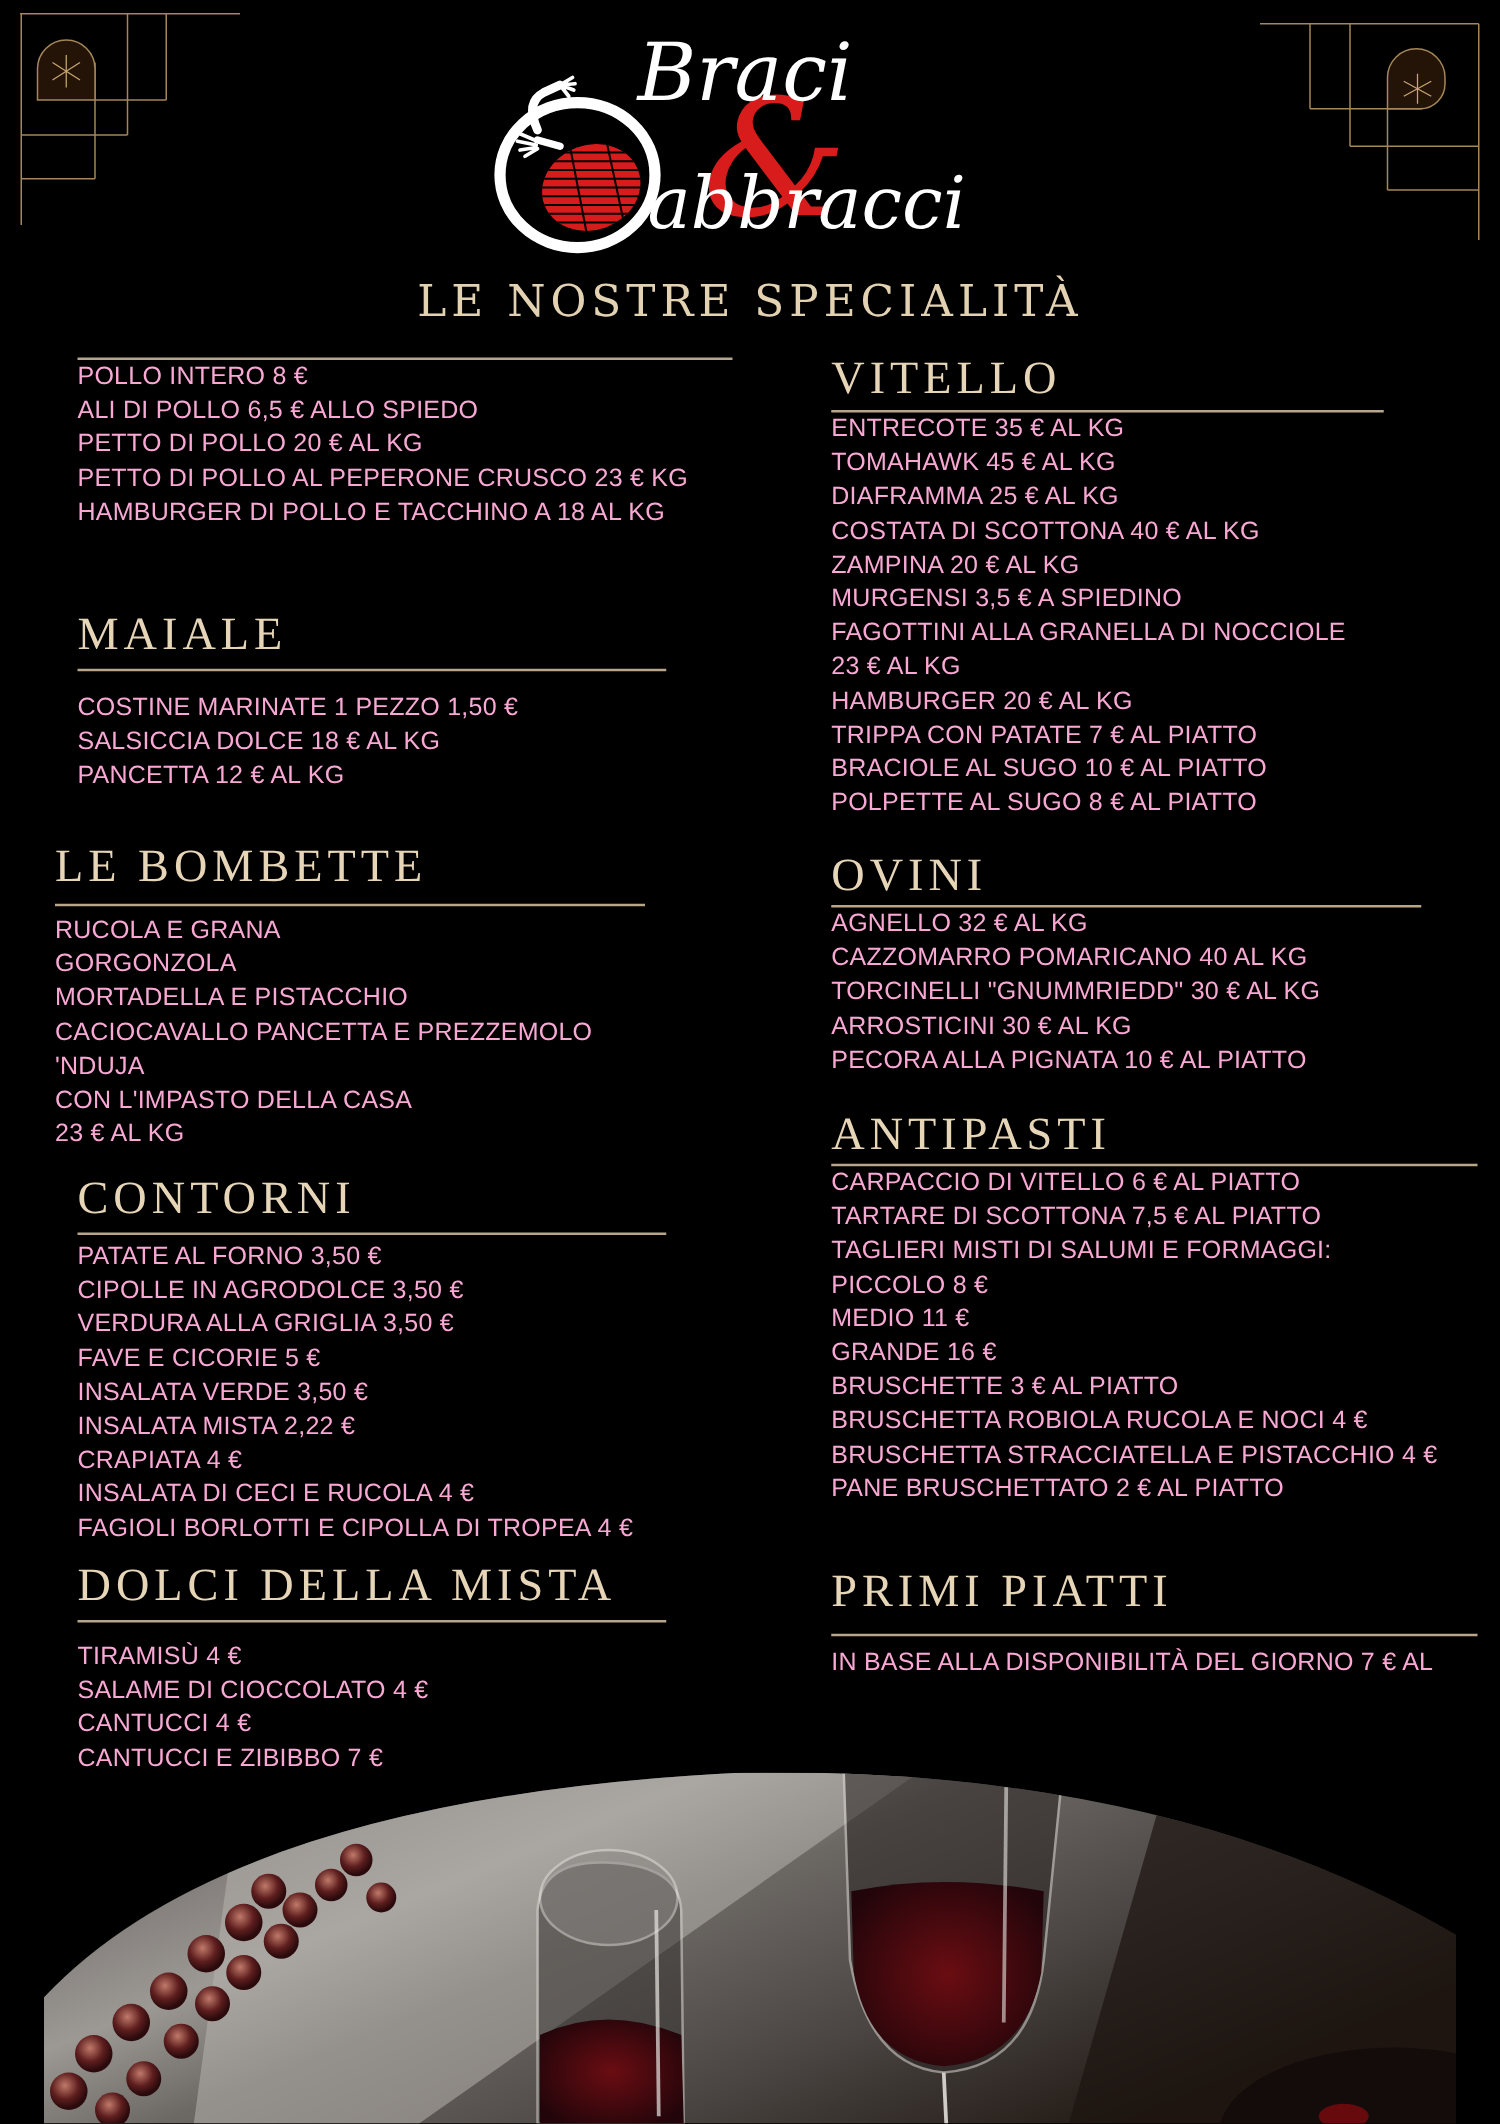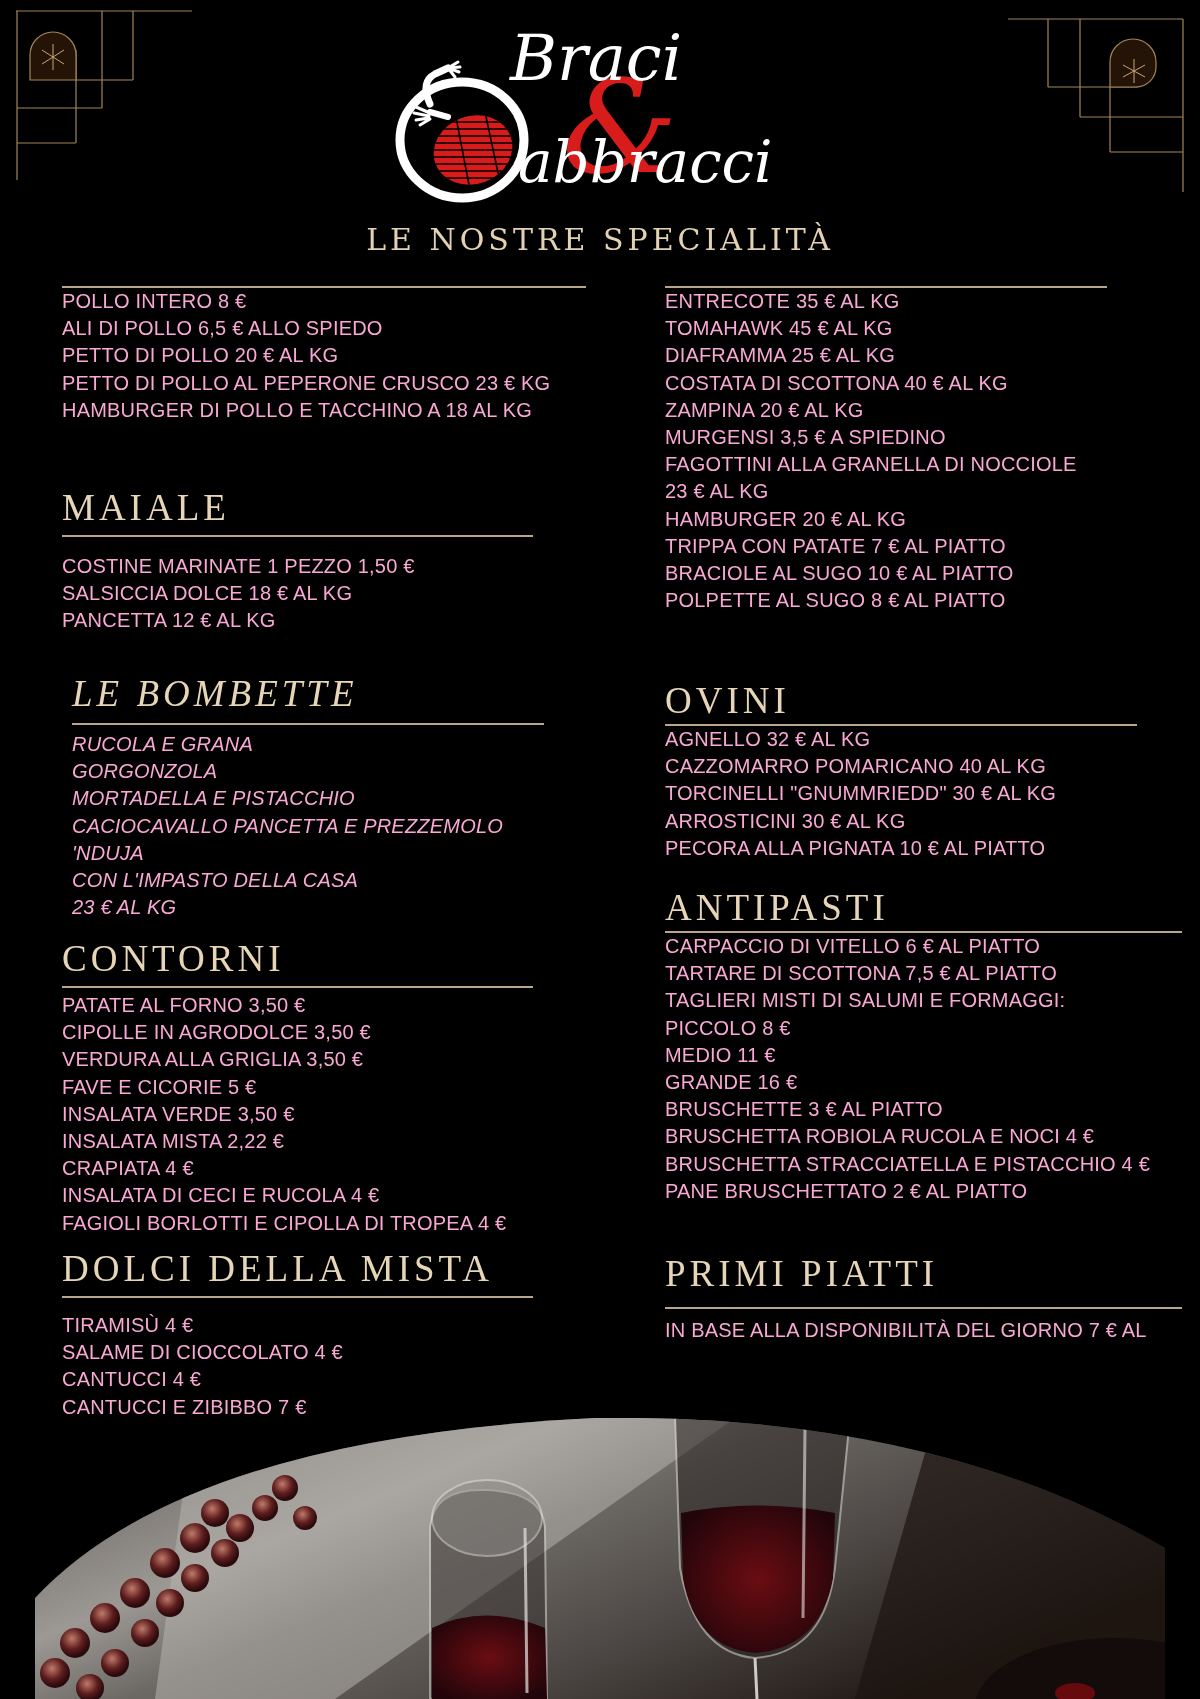--- a/index.html
+++ b/index.html
@@ -9,21 +9,21 @@
   .deco { position: absolute; }
   .deco svg { display: block; }
 
   
   .logo { position: absolute; left: 390px; top: 12px; width: 420px; height: 200px; }
   .logo svg { display: block; }
 
   .subtitle {
     position: absolute; left: 0; width: 1200px; top: 222px; text-align: center;
     font-family: "DejaVu Serif", "Liberation Serif", serif;
-    font-size: 30px; letter-spacing: 4px; color: #e3d2b2; font-weight: normal;
+    font-size: 35px; letter-spacing: 4px; color: #e3d2b2; font-weight: normal;
   }
 
   .section { position: absolute; }
   .section h2 {
     margin: 0; font-family: "Liberation Serif", "DejaVu Serif", serif; font-weight: normal;
     font-size: 37px; letter-spacing: 4px; color: #e6d5b6; line-height: 42px;
   }
   .section .rule { height: 2px; background: #b8a68a; margin-top: 4px; }
   .section ul { list-style: none; margin: 0; padding: 0; }
   .section li {
@@ -133,21 +133,21 @@
 <div class="section" style="left:62px; top:487px; width:471px;">
   <h2>MAIALE</h2>
   <div class="rule" style="margin-top:6px; margin-bottom:16px;"></div>
   <ul>
     <li>COSTINE MARINATE 1 PEZZO 1,50 €</li>
     <li>SALSICCIA  DOLCE  18 € AL KG</li>
     <li>PANCETTA 12 € AL KG</li>
   </ul>
 </div>
 
-<div class="section" style="left:72px; top:673px; width:472px;font-style:italic;">
+<div class="section" style="left:44px; top:673px; width:472px;">
   <h2>LE BOMBETTE</h2>
   <div class="rule" style="margin-top:8px; margin-bottom:6px;"></div>
   <ul>
     <li>RUCOLA E GRANA</li>
     <li>GORGONZOLA</li>
     <li>MORTADELLA E PISTACCHIO</li>
     <li>CACIOCAVALLO PANCETTA E PREZZEMOLO</li>
     <li>'NDUJA</li>
     <li>CON L'IMPASTO  DELLA CASA</li>
     <li>23 € AL KG</li>
@@ -175,20 +175,21 @@
   <div class="rule" style="margin-top:6px; margin-bottom:14px;"></div>
   <ul>
     <li>TIRAMISÙ 4 €</li>
     <li>SALAME DI CIOCCOLATO 4 €</li>
     <li>CANTUCCI 4 €</li>
     <li>CANTUCCI E ZIBIBBO 7 €</li>
   </ul>
 </div>
 
 <div class="section" style="left:665px; top:282px; width:442px;">
+  <h2>VITELLO</h2>
   <div class="rule"></div>
   <ul>
     <li>ENTRECOTE 35 € AL KG</li>
     <li>TOMAHAWK 45 € AL KG</li>
     <li>DIAFRAMMA  25 € AL KG</li>
     <li>COSTATA DI SCOTTONA 40 € AL KG</li>
     <li>ZAMPINA 20 € AL KG</li>
     <li>MURGENSI 3,5 € A SPIEDINO</li>
     <li>FAGOTTINI ALLA GRANELLA DI NOCCIOLE</li>
     <li>23 € AL KG</li>

